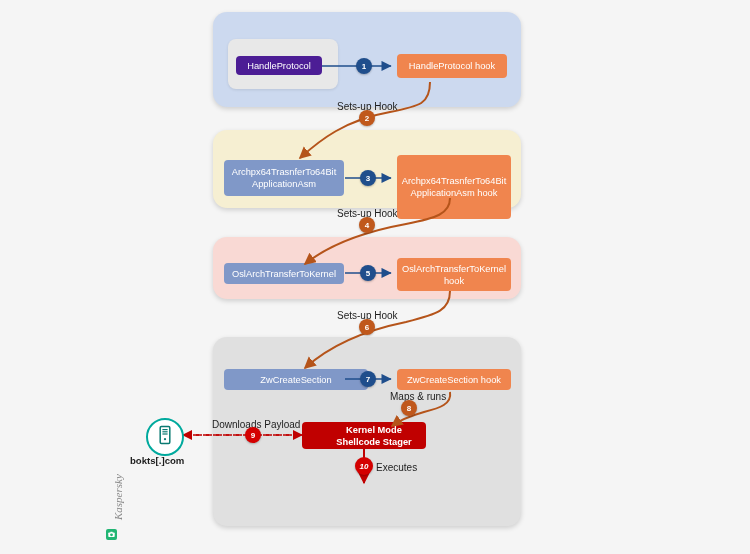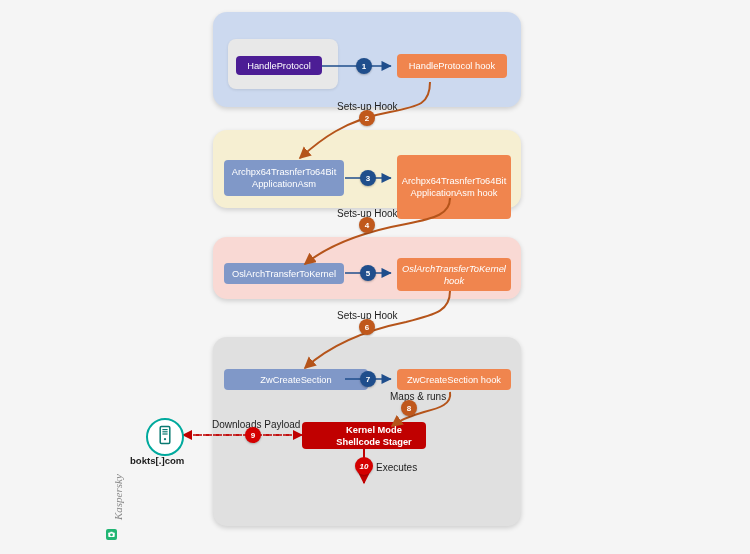--- a/index.html
+++ b/index.html
@@ -266,21 +266,21 @@
         <line x1="13.6" y1="10" x2="17.5" y2="10"></line>
         <line x1="4.7" y1="4.7" x2="7.4" y2="7.4"></line>
         <line x1="12.6" y1="12.6" x2="15.3" y2="15.3"></line>
         <line x1="4.7" y1="15.3" x2="7.4" y2="12.6"></line>
         <line x1="12.6" y1="7.4" x2="15.3" y2="4.7"></line>
       </g>
     </svg>
   </div>
 
   <div class="node n-blue" style="left:224px; top:263px; width:120px; height:21px;">OslArchTransferToKernel</div>
-  <div class="node n-orange" style="left:397px; top:258px; width:114px; height:33px;font-style:italic;">OslArchTransferToKernel hook</div>
+  <div class="node n-orange" style="left:397px; top:258px; width:114px; height:33px;">OslArchTransferToKernel hook</div>
   <div class="badge b-blue" style="left:360px; top:265px; width:16px; height:16px;">5</div>
 
   <div class="edge-label" style="left:337px; top:310px;">Sets-up Hook</div>
   <div class="badge b-orange" style="left:359px; top:319px; width:16px; height:16px;">6</div>
 
   <div class="panel p-kernel" style="left:213px; top:337px; width:308px; height:189px;"></div>
   <div class="panel-title" style="left:213px; top:346px; width:308px;">Windows Kernel</div>
   <div class="panel-icon" style="left:229px; top:343px; width:20px; height:20px;">
     <svg viewBox="0 0 20 20" width="20" height="20">
       <rect x="2.2" y="3.2" width="15.6" height="13.6" fill="none" stroke="#4a4a4a" stroke-width="1.6"></rect>

